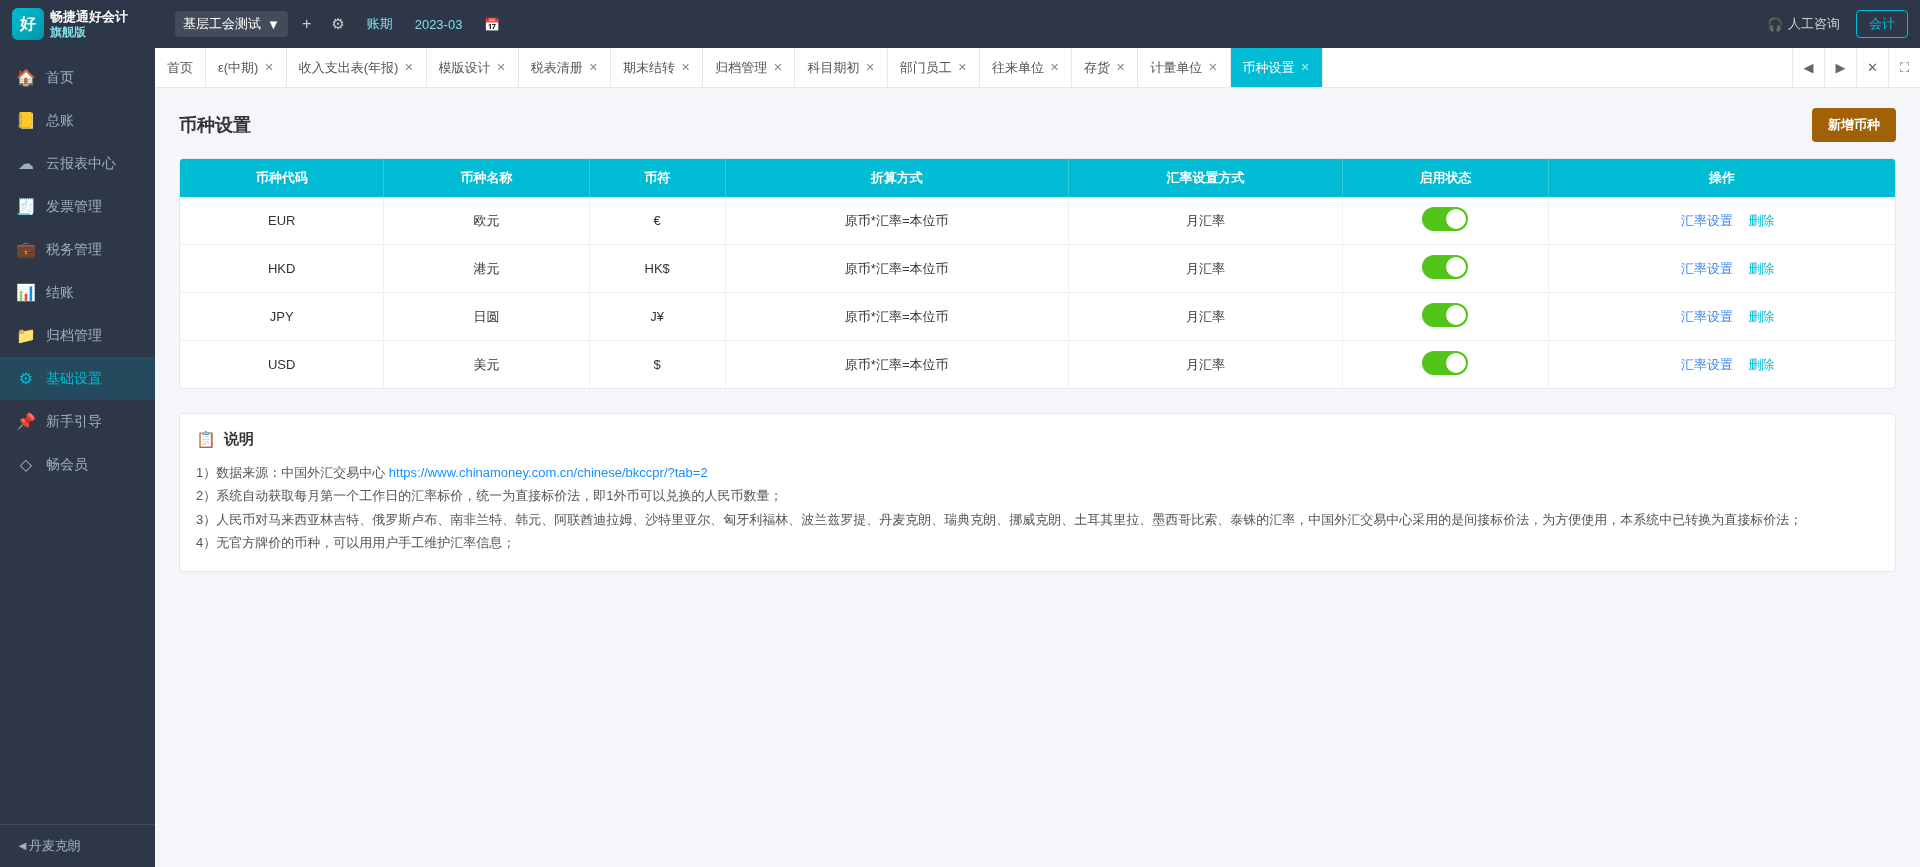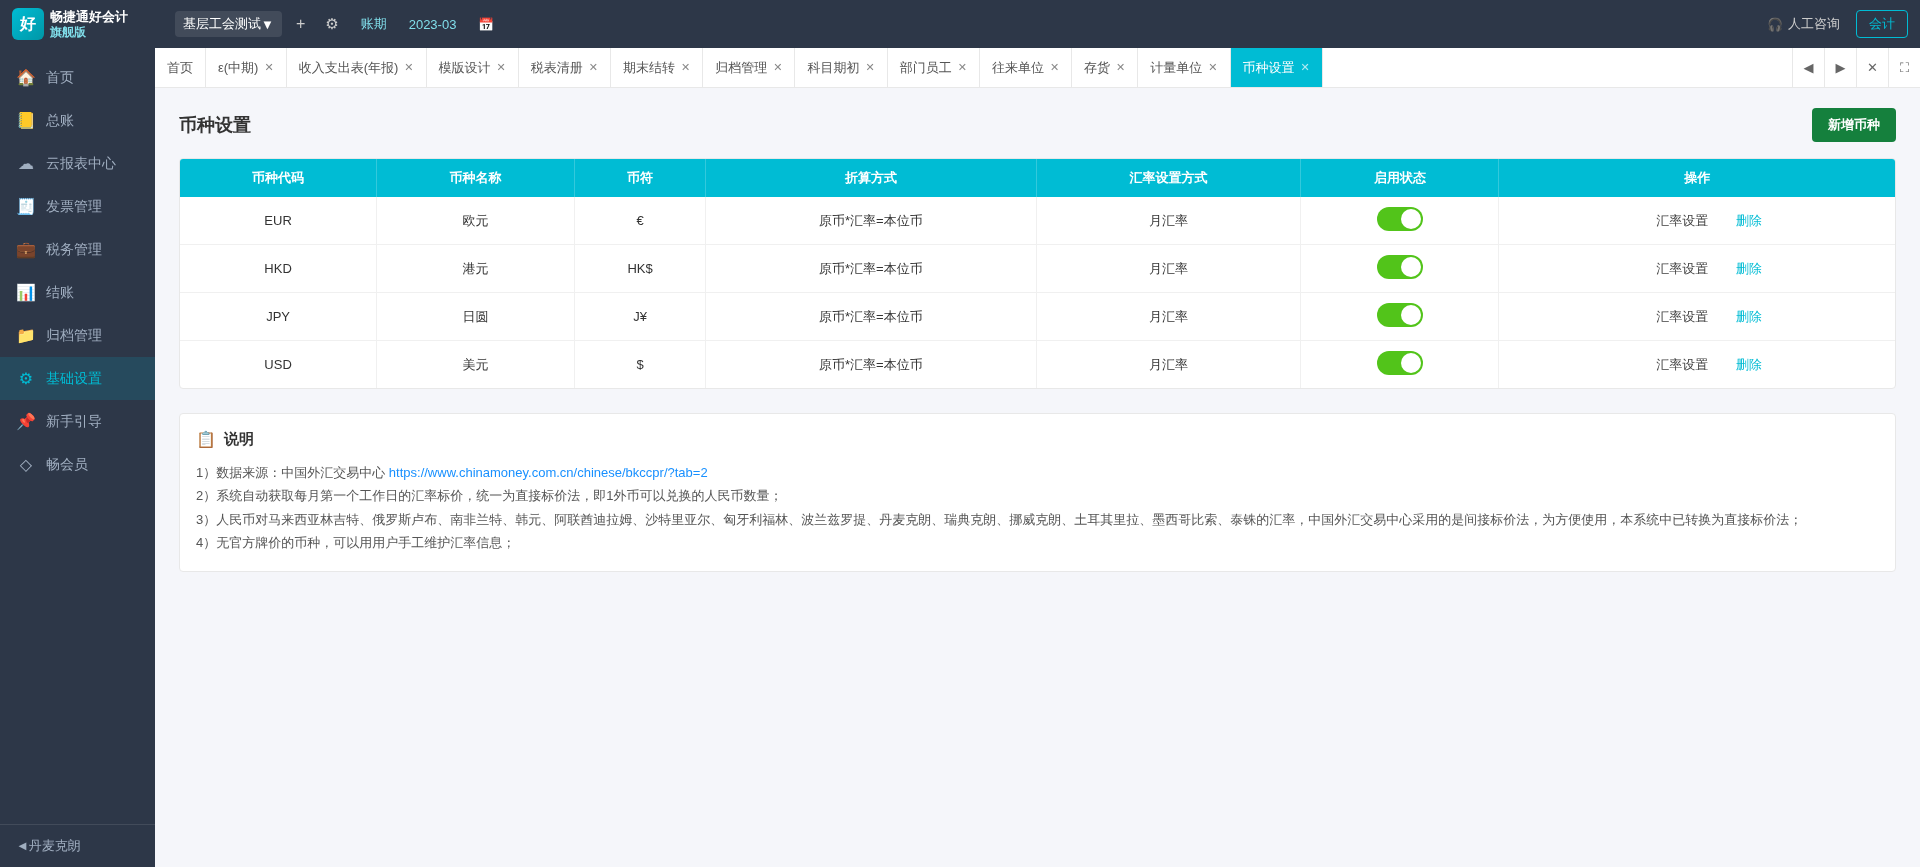--- a/index.html
+++ b/index.html
@@ -9,21 +9,21 @@
     .app { display: flex; flex-direction: column; height: 867px; width: 1920px; }
 
     
     .topbar { height: 48px; background: #2d3748; display: flex; align-items: center; padding: 0 12px; gap: 8px; flex-shrink: 0; }
     .topbar-logo { display: flex; align-items: center; gap: 6px; color: #fff; font-size: 14px; font-weight: bold; width: 155px; }
     .logo-icon { width: 32px; height: 32px; background: linear-gradient(135deg, #00bcd4, #0097a7); border-radius: 6px; display: flex; align-items: center; justify-content: center; color: #fff; font-size: 16px; }
     .logo-text { display: flex; flex-direction: column; line-height: 1.2; }
     .logo-text span:first-child { font-size: 13px; color: #fff; }
     .logo-text span:last-child { font-size: 12px; color: #80deea; }
 
-    .company-selector { display: flex; align-items: center; gap: 0; color: #fff; cursor: pointer; padding: 4px 8px; border-radius: 4px; background: rgba(255,255,255,0.1); }
+    .company-selector { display: flex; align-items: center; gap: 6px; color: #fff; cursor: pointer; padding: 4px 8px; border-radius: 4px; background: rgba(255,255,255,0.1); }
     .period-info { display: flex; align-items: center; gap: 22px; color: #80deea; margin-left: 8px; font-size: 13px; text-align: center; }
     .period-icon { color: #00e5ff; cursor: pointer; }
 
     .topbar-actions { margin-left: auto; display: flex; align-items: center; gap: 8px; }
     .topbar-btn { color: #ccc; cursor: pointer; display: flex; align-items: center; gap: 4px; padding: 4px 8px; border-radius: 4px; font-size: 13px; }
     .account-btn { border: 1px solid #00bcd4; color: #00bcd4; padding: 4px 12px; border-radius: 4px; cursor: pointer; font-size: 13px; }
 
     .add-btn { color: #ccc; cursor: pointer; font-size: 16px; padding: 4px 6px; }
     .gear-btn { color: #ccc; cursor: pointer; font-size: 15px; padding: 4px 6px; }
 
@@ -49,39 +49,39 @@
     .tab-close { font-size: 11px; color: inherit; opacity: 0.7; margin-left: 2px; }
     .tab-nav { display: flex; align-items: center; margin-left: auto; flex-shrink: 0; }
     .tab-nav-btn { width: 32px; height: 40px; display: flex; align-items: center; justify-content: center; cursor: pointer; color: #666; border-left: 1px solid #e8e8e8; }
 
     
     .page { flex: 1; overflow-y: auto; padding: 20px 24px; }
 
     .page-header { display: flex; align-items: center; justify-content: space-between; margin-bottom: 16px; }
     .page-title { font-size: 18px; font-weight: bold; color: #333; }
 
-    .new-btn { background: #15803d; color: #fff; border: none; padding: 8px 16px; border-radius: 4px; cursor: pointer; font-size: 13px; font-weight: bold; }
+    .new-btn { background: #a16207; color: #fff; border: none; padding: 8px 16px; border-radius: 4px; cursor: pointer; font-size: 13px; font-weight: bold; }
 
     
     .table-container { background: #fff; border-radius: 4px; overflow: hidden; border: 1px solid #e8e8e8; }
     table { width: 100%; border-collapse: collapse; }
     thead tr { background: #00bcd4; }
     thead th { color: #fff; padding: 10px 12px; text-align: center; font-weight: bold; font-size: 13px; border-right: 1px solid rgba(255,255,255,0.2); }
     thead th:last-child { border-right: none; }
     tbody tr { border-bottom: 1px solid #f0f0f0; }
     tbody tr:last-child { border-bottom: none; }
     tbody td { padding: 10px 12px; text-align: center; font-size: 13px; color: #333; border-right: 1px solid #f0f0f0; }
     tbody td:last-child { border-right: none; }
 
     
     .toggle { display: inline-block; width: 46px; height: 24px; background: #52c41a; border-radius: 12px; position: relative; cursor: pointer; }
     .toggle::after { content: ''; position: absolute; width: 20px; height: 20px; background: #fff; border-radius: 50%; top: 2px; right: 2px; transition: 0.2s; }
 
     
-    .action-link { color: #404040; cursor: pointer; margin: 0 24px; text-decoration: none; font-size: 13px; }
+    .action-link { color: #3b82f6; cursor: pointer; margin: 0 12px; text-decoration: none; font-size: 13px; }
     .action-delete { color: #00bcd4; cursor: pointer; font-size: 13px; }
 
     
     .notes { margin-top: 24px; padding: 16px; background: #fff; border-radius: 4px; border: 1px solid #e8e8e8; }
     .notes-title { display: flex; align-items: center; gap: 8px; font-size: 15px; font-weight: bold; color: #333; margin-bottom: 12px; }
     .notes-icon { color: #00bcd4; font-size: 16px; }
     .notes-list { list-style: none; }
     .notes-list li { color: #555; font-size: 13px; line-height: 1.8; }
     .notes-link { color: #1890ff; text-decoration: none; margin-top: 40px; }
   </style>

